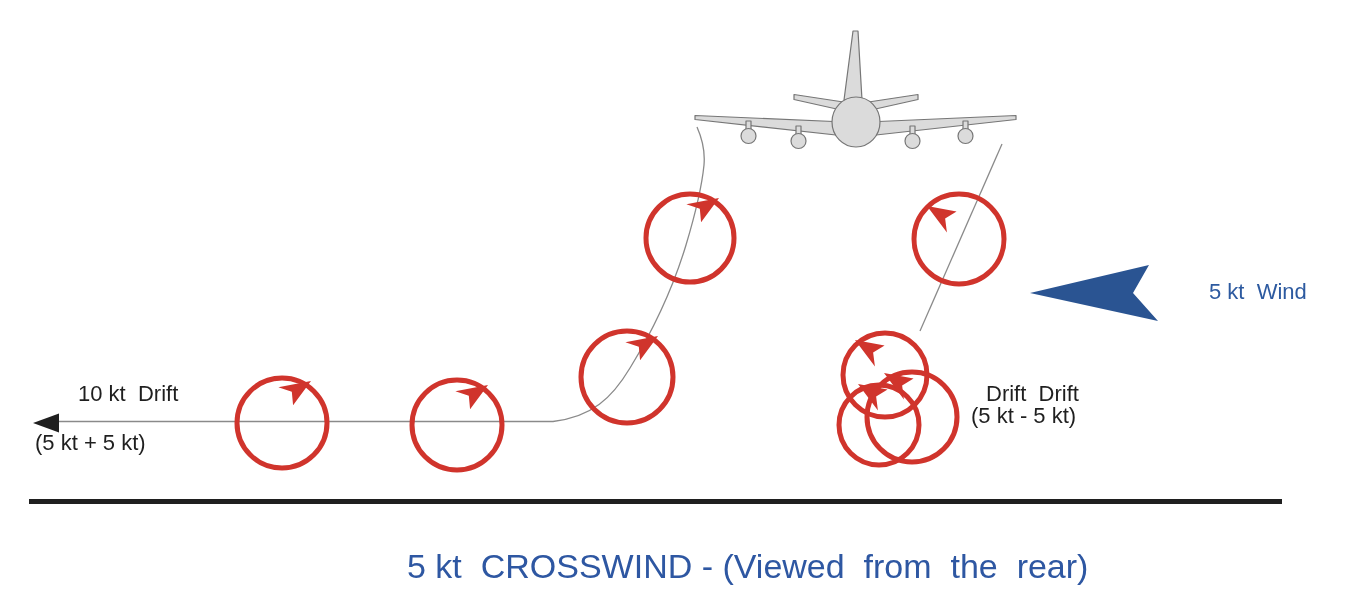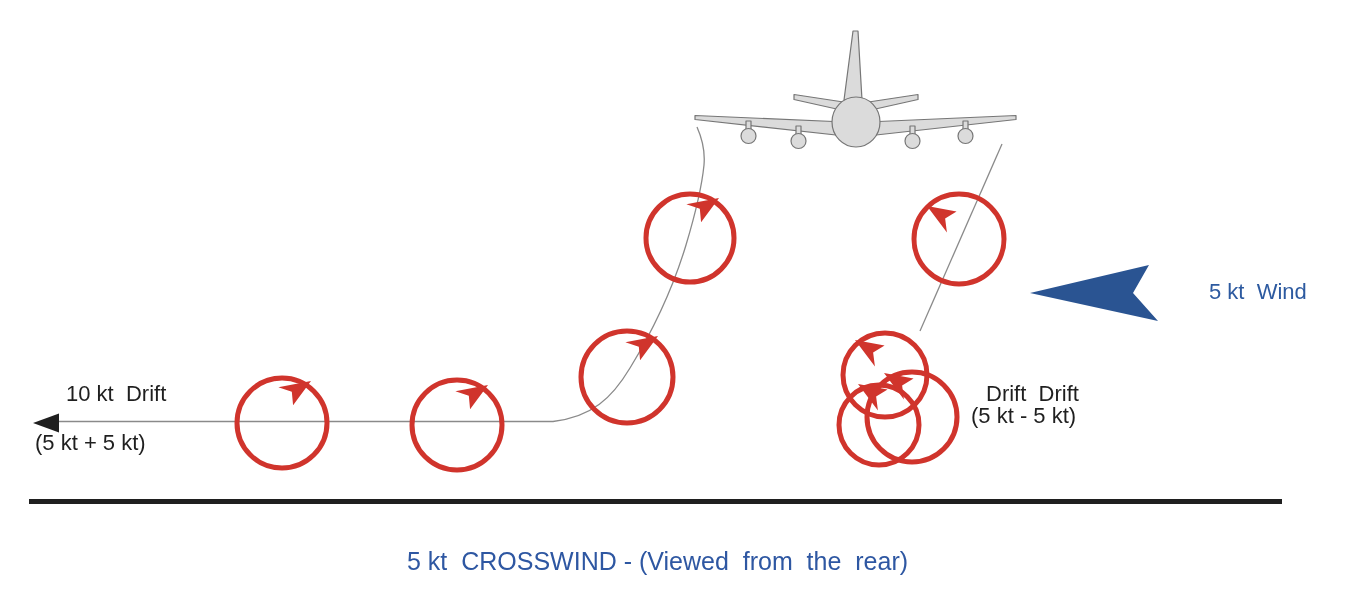--- a/index.html
+++ b/index.html
@@ -43,21 +43,21 @@
     position:absolute;
     font-size:22px;
     line-height:1.1;
     color:var(--ink);
     white-space:pre;
   }
   .lbl.blue { color:var(--text-blue); }
   .caption {
     position:absolute;
     left:407px; top:547px;
-    font-size:25px;
+    font-size:34px;
     color:var(--caption-blue);
     white-space:pre;
   }
 </style>
 </head>
 <body>
 
 <div class="stage">
 
   <svg class="layer" width="1369" height="611" viewBox="0 0 1369 611">
@@ -117,21 +117,21 @@
       <path class="vdart" transform="translate(858,384) rotate(212)" d="M0 0 L-31 -12 L-22 -1 L-28 11 Z"></path>
     </g>
     <g>
       <circle class="vcirc" cx="912" cy="417" r="45"></circle>
       <path class="vdart" transform="translate(884,373) rotate(212)" d="M0 0 L-31 -12 L-22 -1 L-28 11 Z"></path>
     </g>
 
     <polygon class="windpoly" points="1030,293 1149,265 1133,293 1158,321"></polygon>
   </svg>
 
-  <div class="lbl" style="left:66px; top:382px;">10 kt  Drift</div>
+  <div class="lbl" style="left:78px; top:382px;">10 kt  Drift</div>
   <div class="lbl" style="left:35px; top:431px;">(5 kt + 5 kt)</div>
 
   <div class="lbl" style="left:986px; top:382px;">Drift  Drift</div>
   <div class="lbl" style="left:971px; top:404px;">(5 kt - 5 kt)</div>
 
   <div class="lbl blue" style="left:1161px; top:280px;margin-left:48px;">5 kt  Wind</div>
 
   <div class="caption">5 kt  CROSSWIND - (Viewed  from  the  rear)</div>
 </div>
 

